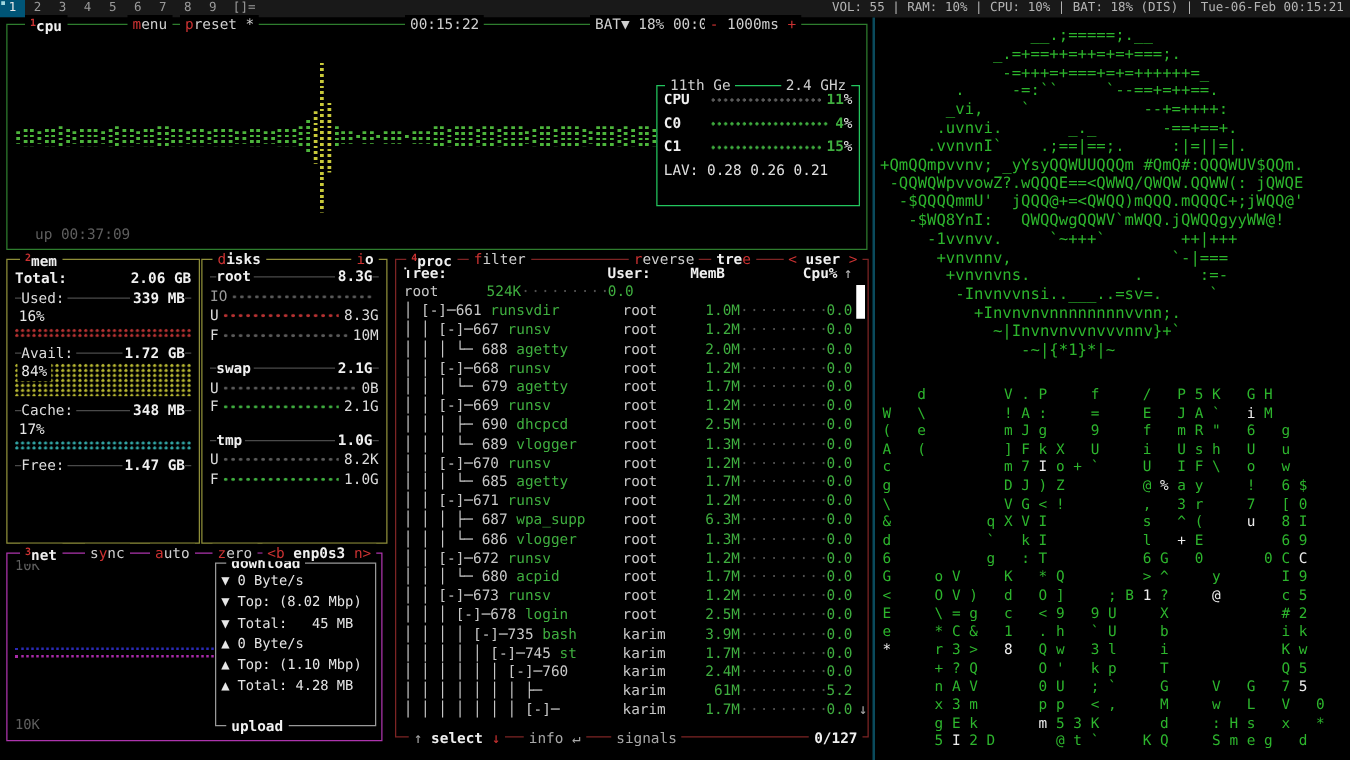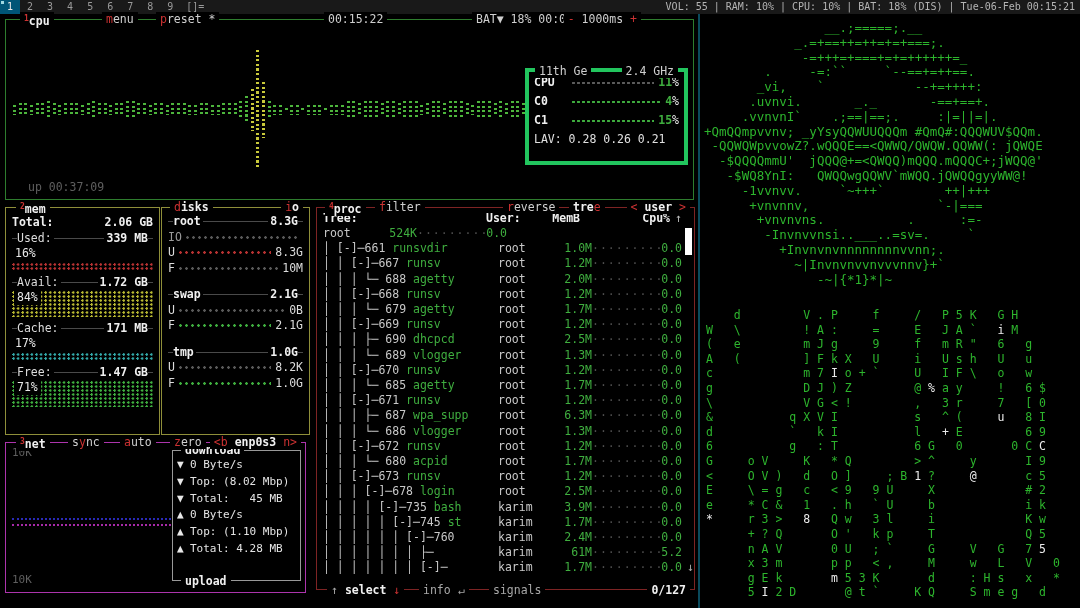--- a/index.html
+++ b/index.html
@@ -21,27 +21,27 @@
   #lterm{position:absolute;left:0;top:14px;width:700px;height:594px;background:#000;
          border-right:2px solid #0a4a5c;}
   .box{position:absolute;background:#000;}
   .btitle{position:absolute;top:-8px;background:#000;padding:0 4px;font-size:11.5px;line-height:14px;
           color:#cfcfcf;white-space:pre;z-index:4;}
   .b{font-weight:bold;color:#f0f0f0;}
   .hk{color:#cc3232;}
   .sup{font-size:8px;vertical-align:4px;color:#cc3232;font-weight:bold;}
 
   #cpubox{left:5px;top:5px;width:689px;height:181px;border:1.5px solid #2e7d2e;}
-  #t-cpu{left:14px;} #t-menu{left:96px;} #t-preset{left:150px;}
+  #t-cpu{left:14px;} #t-menu{left:96px;} #t-preset{left:138px;}
   #t-time{left:318px;} #t-bat{left:466px;} #t-int{right:52px;}
   #cpugraph{position:absolute;left:7px;top:24px;width:522px;height:132px;display:flex;align-items:center;}
   .gcol{flex:0 0 3px;margin-right:2.67px;
         background-image:repeating-linear-gradient(to bottom,#4db53c 0 2.2px,transparent 2.2px 4.6px);}
   .gcol.yel{background-image:repeating-linear-gradient(to bottom,#c9c93a 0 2.2px,transparent 2.2px 4.6px);}
-  #infobox{position:absolute;right:5px;top:48px;width:163px;height:97px;border:4px solid #22c55e;background:#000;z-index:3;}
+  #infobox{position:absolute;right:5px;top:48px;width:163px;height:97px;border:1px solid #22c55e;background:#000;z-index:3;}
   #t-model{left:6px;} #t-freq{right:6px;text-align:center;}
   .irow{display:flex;align-items:center;padding:2px 5px 0;font-size:11.5px;line-height:17px;}
   .ilabel{width:34px;color:#f0f0f0;font-weight:bold;}
   .ldots{flex:1;height:6px;margin:0 4px;
          background-image:radial-gradient(circle at 1.5px 3px,#5d5d5d 1.1px,transparent 1.4px);background-size:5px 6px;}
   .ldots.grn{background-image:radial-gradient(circle at 1.5px 3px,#3fae3f 1.1px,transparent 1.4px);}
   .ival{color:#3fae3f;font-weight:bold;}
   .ipct{color:#e8e8e8;}
   .lavrow{padding:3px 5px 0;font-size:11.5px;color:#e0e0e0;}
   #uptime{position:absolute;left:22px;bottom:5px;font-size:11.5px;color:#5f5f5f;margin-top:32px;}
@@ -266,28 +266,24 @@
       <div class="mrow"><span class="b">Total:</span><span class="fill" style="background:none"></span><span class="val">2.06 GB</span></div>
       <div id="mentries">
           <div class="mrow"><span class="edge"></span><span>Used:</span><span class="fill"></span><span class="val">339 MB</span><span class="edge"></span></div>
           <div class="mpct">16%</div>
           <div class="meter red"></div>
           <div class="mrow"><span class="edge"></span><span>Avail:</span><span class="fill"></span><span class="val">1.72 GB</span><span class="edge"></span></div>
           <div class="mblock">
             <div class="meter lg yellow"></div>
             <span class="mpct">84%</span>
           </div>
-          <div class="mrow"><span class="edge"></span><span>Cache:</span><span class="fill"></span><span class="val">171 MB</span><span class="edge"></span></div>
+          <div class="mrow"><span class="edge"></span><span>Cache:</span><span class="fill"></span><span class="val">348 MB</span><span class="edge"></span></div>
           <div class="mpct">17%</div>
           <div class="meter cyan"></div>
           <div class="mrow"><span class="edge"></span><span>Free:</span><span class="fill"></span><span class="val">1.47 GB</span><span class="edge"></span></div>
-          <div class="mblock">
-            <div class="meter lg green"></div>
-            <span class="mpct">71%</span>
-          </div>
         </div>
     </div>
 
     <div class="box" id="diskbox">
       <span class="btitle" id="t-disks"><span class="hk">d</span><span class="b">isks</span></span>
       <span class="btitle" id="t-io"><span class="hk">i</span><span class="b">o</span></span>
       <div id="dgroups">
           <div class="dgroup">
             <div class="drow">
               <span class="edge"></span>

